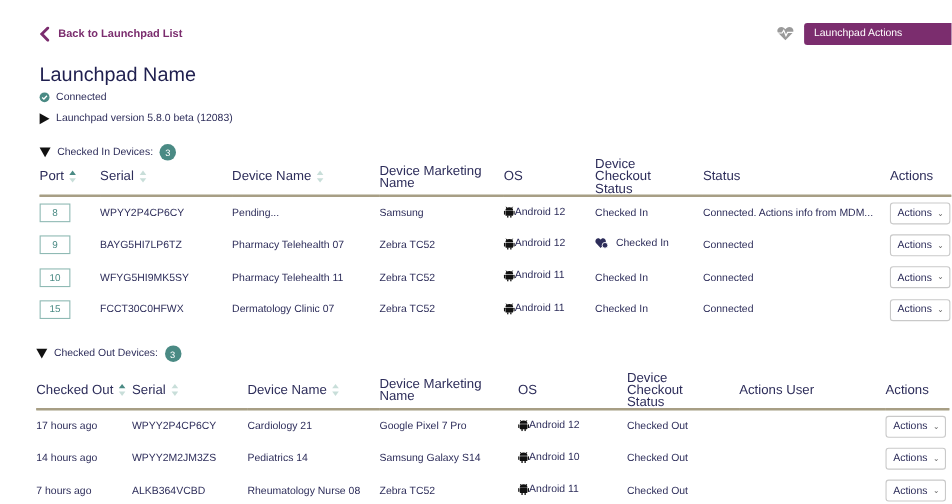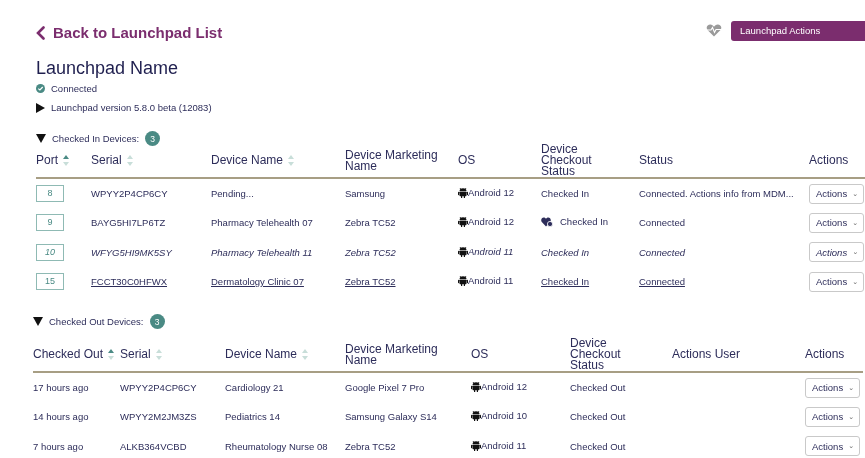--- a/index.html
+++ b/index.html
@@ -1,19 +1,19 @@
 <!DOCTYPE html>
 <html><head>
   <meta charset="utf-8">
   <style>
     * { box-sizing: border-box; margin: 0; padding: 0; }
     html, body { width: 865px; height: 458px; overflow: hidden; background: #ffffff; }
     body { font-family: "Liberation Sans", sans-serif; color: #2d2d5a; font-size: 10px; position: relative; }
 
-    .back-link { position: absolute; left: 36px; top: 24px; display: flex; align-items: center; gap: 8px; color: #7b2d6e; font-weight: bold; font-size: 15px; cursor: pointer; }
+    .back-link { position: absolute; left: 36px; top: 24px; display: flex; align-items: center; gap: 8px; color: #7b2d6e; font-weight: bold; font-size: 10px; cursor: pointer; }
     .back-link svg { width: 9px; height: 14px; }
 
     .hb-icon { position: absolute; left: 706px; top: 24px; width: 16px; height: 13px; }
     .la-btn { position: absolute; left: 731px; top: 21px; width: 140px; height: 20px; background: #7b2d6e; color: #fff; border-radius: 3px; font-size: 9.5px; padding-left: 9px; line-height: 20px; cursor: pointer; }
 
     .title { position: absolute; left: 36px; top: 58px; font-size: 18px; color: #1f1f4f; }
     .row-line { position: absolute; left: 36px; display: flex; align-items: center; gap: 6px; font-size: 9.5px; color: #2d2d5a; }
     .check-circ { width: 9px; height: 9px; border-radius: 50%; background: #4a8a84; display: inline-flex; align-items: center; justify-content: center; }
     .tri-right { width: 0; height: 0; border-top: 5px solid transparent; border-bottom: 5px solid transparent; border-left: 9px solid #111; cursor: pointer; }
     .tri-down { width: 0; height: 0; border-left: 5px solid transparent; border-right: 5px solid transparent; border-top: 9px solid #111; cursor: pointer; }
@@ -142,21 +142,21 @@
               <circle cx="9" cy="7" r="2.6" fill="#2d2d5a" stroke="#fff" stroke-width="0.8"></circle>
             </svg>
             <span>Checked In</span>
           </span></td>
       <td>Connected</td>
       <td><span class="act-btn">
             <span>Actions</span>
             <span class="chev">⌄</span>
           </span></td>
     </tr>
-    <tr style="height:30px;font-style:italic;">
+    <tr style="height:30px;">
       <td><span class="port-box">10</span></td>
       <td>WFYG5HI9MK5SY</td>
       <td>Pharmacy Telehealth 11</td>
       <td>Zebra TC52</td>
       <td><span class="os">
             <svg viewBox="0 0 10 11">
               <path d="M2 1 L3 2.5 M8 1 L7 2.5" stroke="#111" stroke-width="0.8"></path>
               <path d="M1.5 4.3 A3.5 3 0 0 1 8.5 4.3 Z" fill="#111"></path>
               <rect x="1.5" y="4.7" width="7" height="4.5" rx="0.6" fill="#111"></rect>
               <rect x="0" y="4.7" width="1.2" height="3.5" rx="0.6" fill="#111"></rect>
@@ -166,21 +166,21 @@
             </svg>
             <span>Android 11</span>
           </span></td>
       <td>Checked In</td>
       <td>Connected</td>
       <td><span class="act-btn">
             <span>Actions</span>
             <span class="chev">⌄</span>
           </span></td>
     </tr>
-    <tr style="height:29px;text-decoration:underline;">
+    <tr style="height:29px;">
       <td><span class="port-box">15</span></td>
       <td>FCCT30C0HFWX</td>
       <td>Dermatology Clinic 07</td>
       <td>Zebra TC52</td>
       <td><span class="os">
             <svg viewBox="0 0 10 11">
               <path d="M2 1 L3 2.5 M8 1 L7 2.5" stroke="#111" stroke-width="0.8"></path>
               <path d="M1.5 4.3 A3.5 3 0 0 1 8.5 4.3 Z" fill="#111"></path>
               <rect x="1.5" y="4.7" width="7" height="4.5" rx="0.6" fill="#111"></rect>
               <rect x="0" y="4.7" width="1.2" height="3.5" rx="0.6" fill="#111"></rect>

